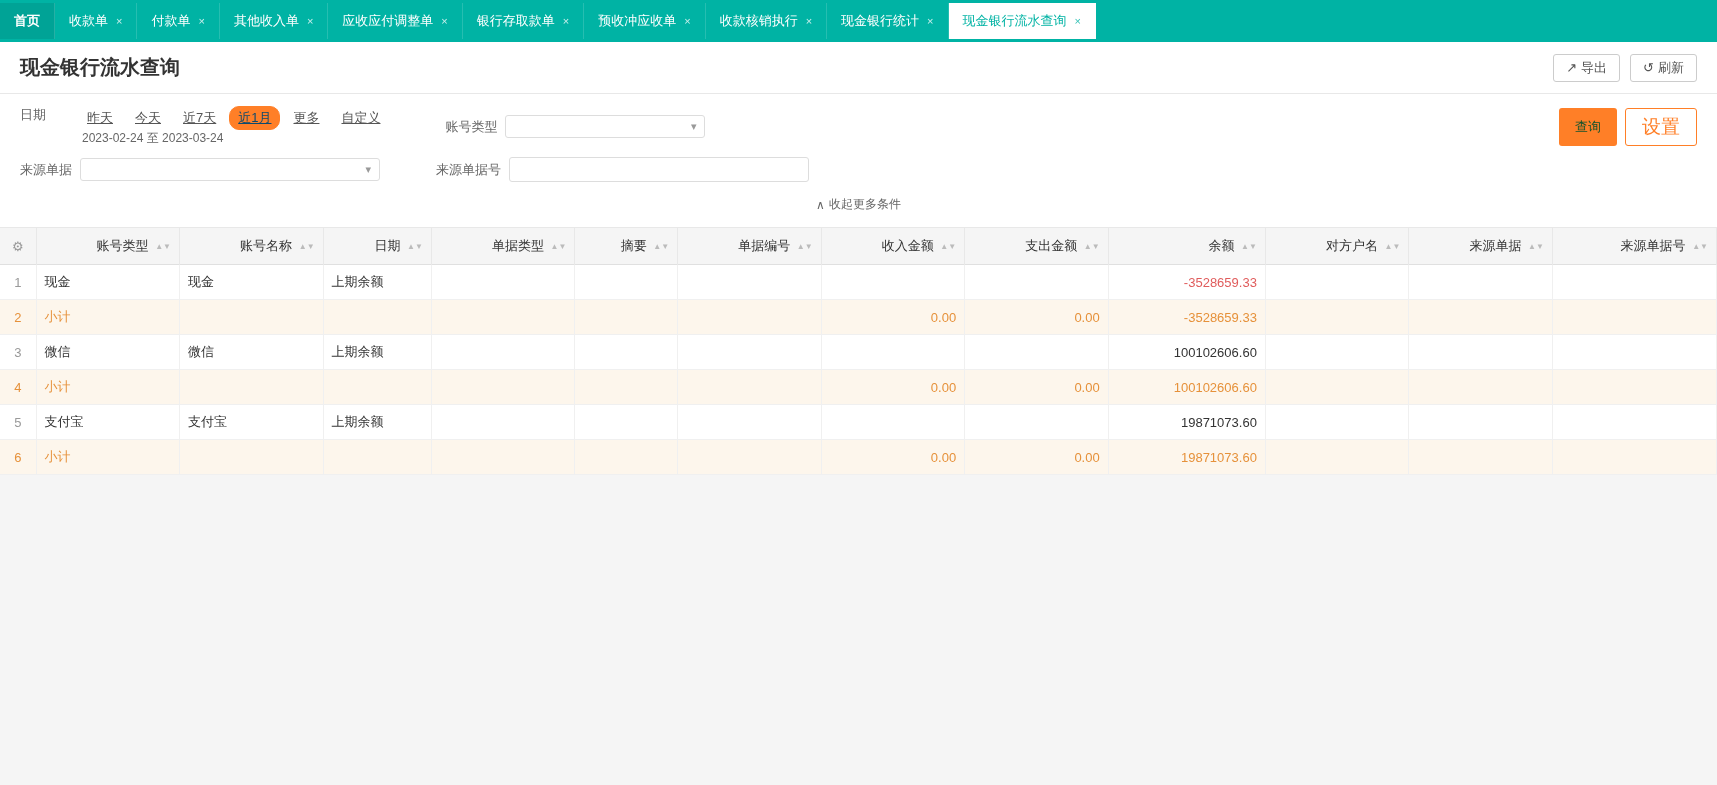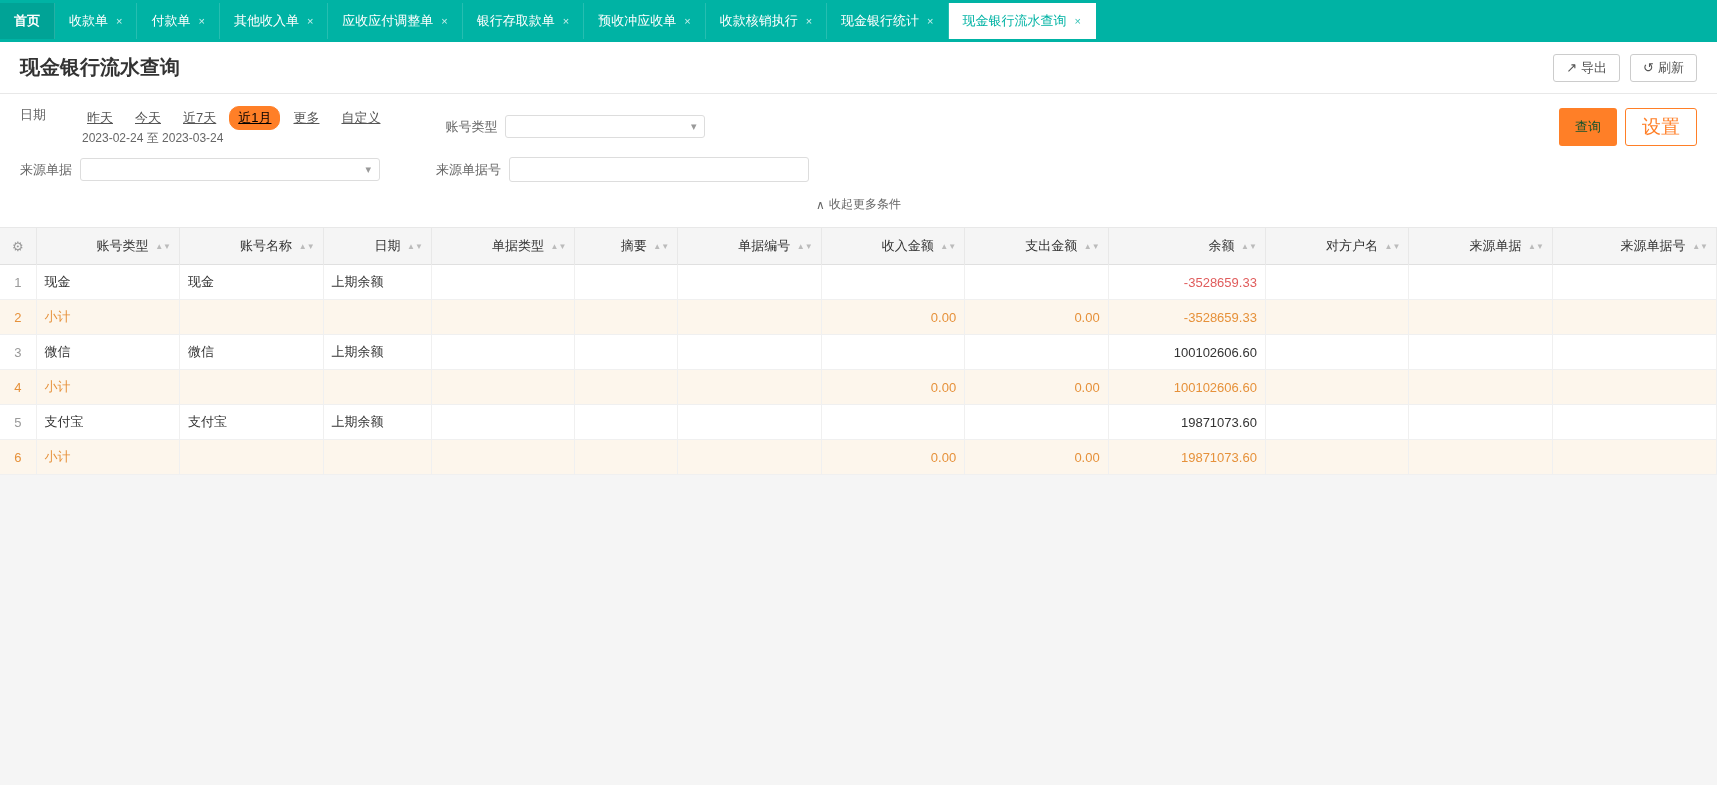--- a/index.html
+++ b/index.html
@@ -119,21 +119,21 @@
       border-radius: 3px;
       cursor: pointer;
       font-size: 13px;
       border: 1px solid transparent;
       color: #555;
       background: transparent;
       text-decoration: underline;
     }
     .date-btn.active {
       background: #ff7f27;
-      color: #000000;
+      color: #0c4a6e;
       border-color: #ff7f27;
       border-radius: 10px;
     }
     .date-range {
       font-size: 12px;
       color: #666;
       margin-left: 4px;
     }
     .select-box {
       border: 1px solid #ddd;

